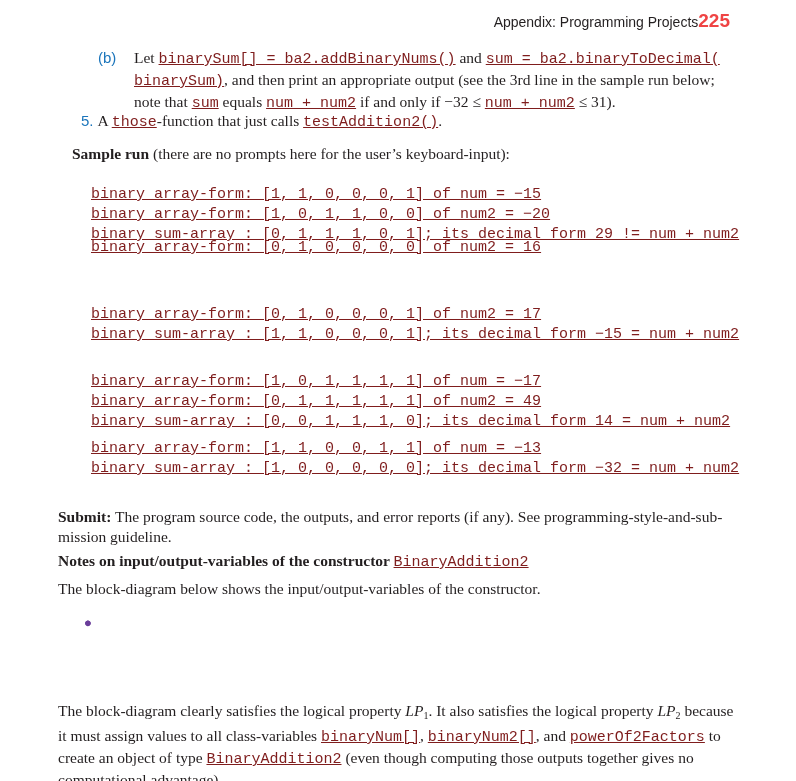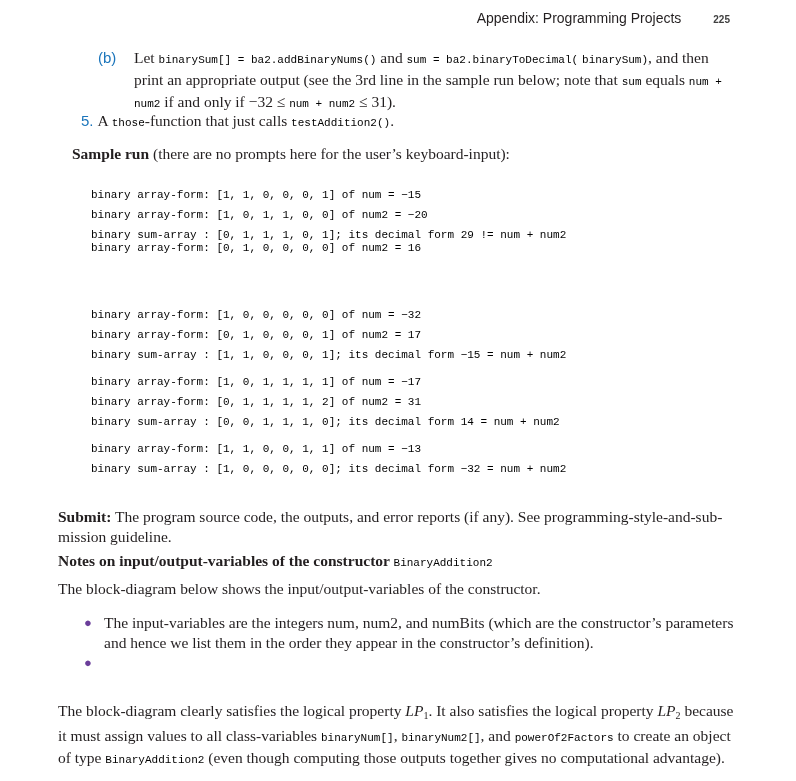--- a/index.html
+++ b/index.html
@@ -1,21 +1,21 @@
 <!DOCTYPE html>
 <html><head>
 <meta charset="utf-8">
 <style>
   html, body { margin: 0; padding: 0; background: #ffffff; }
   body { width: 796px; height: 781px; position: relative; overflow: hidden;
          font-family: "Liberation Serif", "DejaVu Serif", serif; color: #231f20; }
-  .mono { font-family: "Liberation Mono", "DejaVu Sans Mono", monospace; font-size: 11px; color: #000000; }
+  .mono { font-family: "Liberation Mono", "DejaVu Sans Mono", monospace; font-size: 15px; color: #7f1d1d; text-decoration: underline; }
   .running-head { position: absolute; top: 10px; right: 66px; font-family: "Liberation Sans", "DejaVu Sans", sans-serif;
                   font-size: 14px; color: #231f20; }
-  .running-head .pnum { color: #404040; font-weight: bold; margin-left: 32px; font-size: 10px; }
+  .running-head .pnum { color: #ef4444; font-weight: bold; margin-left: 0; font-size: 19px; }
   .item-b { position: absolute; top: 48px; left: 98px; width: 640px; font-size: 15.5px; line-height: 20px; }
   .item-b .lbl { position: absolute; left: 0; top: 0; color: #1b75bb; font-family: "Liberation Sans", "DejaVu Sans", sans-serif; font-size: 15px; }
   .item-b .txt { margin-left: 36px; }
   .item-5 { position: absolute; top: 112px; left: 81px; font-size: 15.5px; }
   .item-5 .lbl { color: #1b75bb; font-family: "Liberation Sans", "DejaVu Sans", sans-serif; font-size: 15px; margin-right: 4px; }
   .sample-head { position: absolute; top: 145px; left: 72px; font-size: 15.5px; }
   .sample-head b { font-weight: bold; }
   .run { position: absolute; left: 91px; }
   .run .line { height: 20px; line-height: 20px; white-space: pre; }
   .para { position: absolute; left: 58px; width: 680px; font-size: 15.5px; line-height: 20px; }
@@ -47,44 +47,43 @@
 
 <div class="run mono" style="top:185px">
   <div class="line">binary array-form: [1, 1, 0, 0, 0, 1] of num = −15</div>
   <div class="line">binary array-form: [1, 0, 1, 1, 0, 0] of num2 = −20</div>
   <div class="line">binary sum-array : [0, 1, 1, 1, 0, 1]; its decimal form 29 != num + num2</div>
 </div>
 <div class="run mono" style="top:238px">
   <div class="line">binary array-form: [0, 1, 0, 0, 0, 0] of num2 = 16</div>
 </div>
 <div class="run mono" style="top:305px">
-  <div class="line">binary array-form: [1, 0, 0, 0, 0, 0] of num = −32</div>
   <div class="line">binary array-form: [0, 1, 0, 0, 0, 1] of num2 = 17</div>
   <div class="line">binary sum-array : [1, 1, 0, 0, 0, 1]; its decimal form −15 = num + num2</div>
 </div>
 <div class="run mono" style="top:372px">
   <div class="line">binary array-form: [1, 0, 1, 1, 1, 1] of num = −17</div>
-  <div class="line">binary array-form: [0, 1, 1, 1, 1, 2] of num2 = 31</div>
+  <div class="line">binary array-form: [0, 1, 1, 1, 1, 1] of num2 = 49</div>
   <div class="line">binary sum-array : [0, 0, 1, 1, 1, 0]; its decimal form 14 = num + num2</div>
 </div>
 <div class="run mono" style="top:439px">
   <div class="line">binary array-form: [1, 1, 0, 0, 1, 1] of num = −13</div>
   <div class="line">binary sum-array : [1, 0, 0, 0, 0, 0]; its decimal form −32 = num + num2</div>
 </div>
 
 <div class="para" style="top:507px">
   <b>Submit:</b><span> The program source code, the outputs, and error reports (if any). See programming-style-and-sub-mission guideline.</span>
 </div>
 
 <div class="para" style="top:551px">
   <b>Notes on input/output-variables of the constructor </b><span class="mono">BinaryAddition2</span>
 </div>
 
 <div class="para" style="top:579px">The block-diagram below shows the input/output-variables of the constructor.</div>
 
 <ul class="bullets">
-  <li><span class="dot">●</span><span>The input-variables are the integers num, num2, and numBits (which are the constructor’s parameters and hence we list them in the order they appear in the constructor’s definition).</span></li>
+  <li><span class="dot">●</span></li>
   <li><span class="dot">●</span></li>
 </ul>
 
 <div class="para" style="top:701px">
   <span>The block-diagram clearly satisfies the logical property </span><i>LP</i><sub>1</sub><span>. It also satisfies the logical property </span><i>LP</i><sub>2</sub><span> because it must assign values to all class-variables </span><span class="mono">binaryNum[]</span><span>, </span><span class="mono">binaryNum2[]</span><span>, and </span><span class="mono">powerOf2Factors</span><span>  to create an object of type </span><span class="mono">BinaryAddition2</span><span>  (even though computing those outputs together gives no computational advantage).</span>
 </div>
 
 </body></html>

